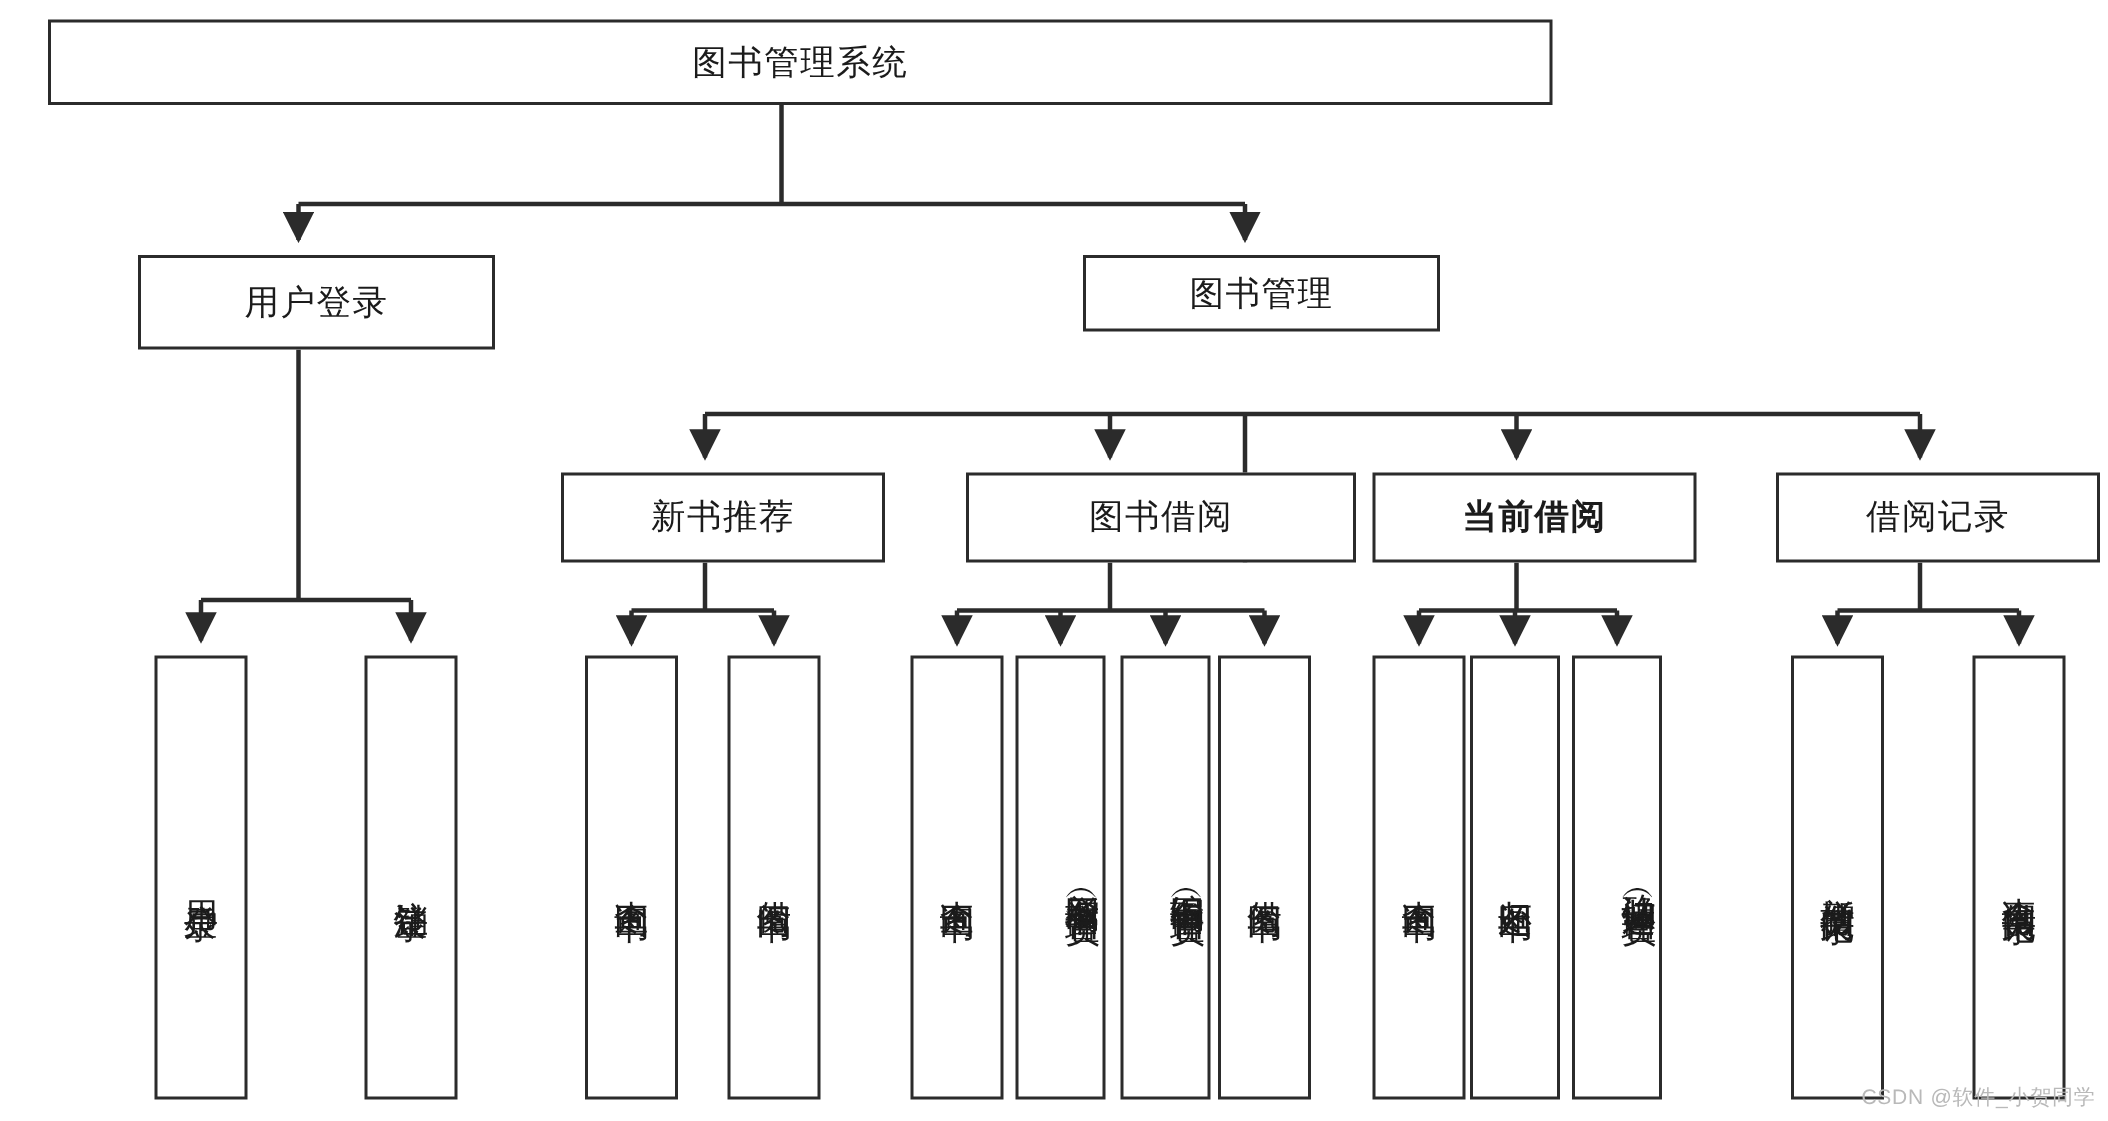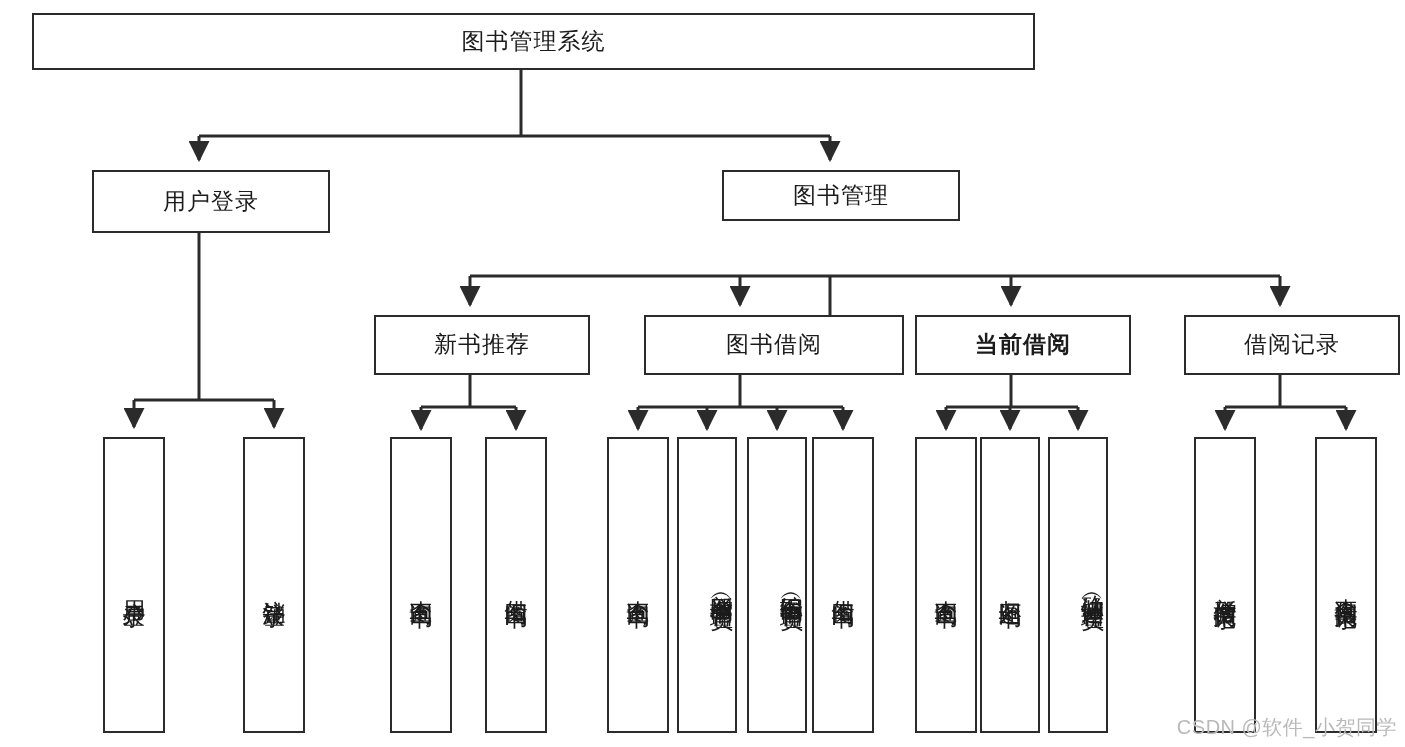--- a/index.html
+++ b/index.html
@@ -59,21 +59,21 @@
     line-height: 1.18;
     max-height: 100%;
   }
   .node.vertical.topalign {
     align-items: flex-start;
   }
   .watermark {
     position: absolute;
     right: 8px;
     bottom: 6px;
-    font-size: 20px;
+    font-size: 14px;
     color: #b9b9b9;
     letter-spacing: 0.5px;
     white-space: nowrap;
     pointer-events: none;
   }
 </style>
 </head>
 <body>
 
 <div id="diagram-root">

